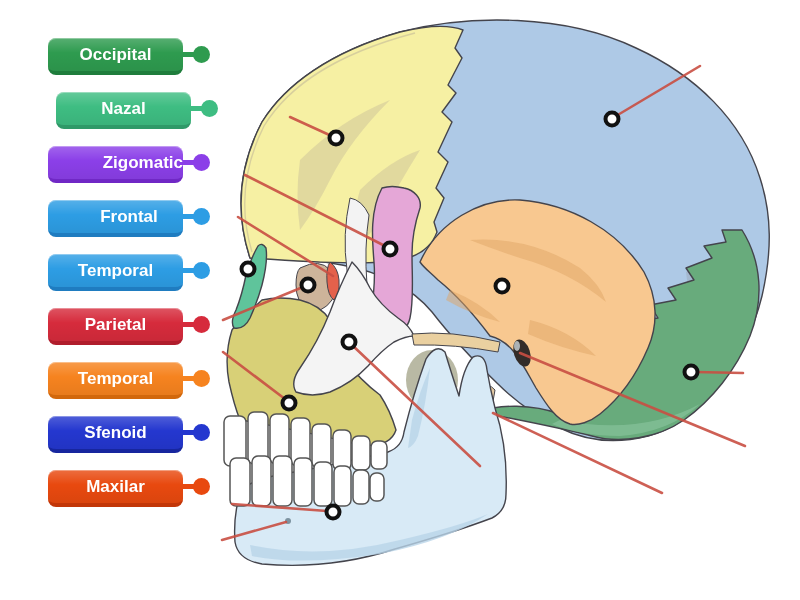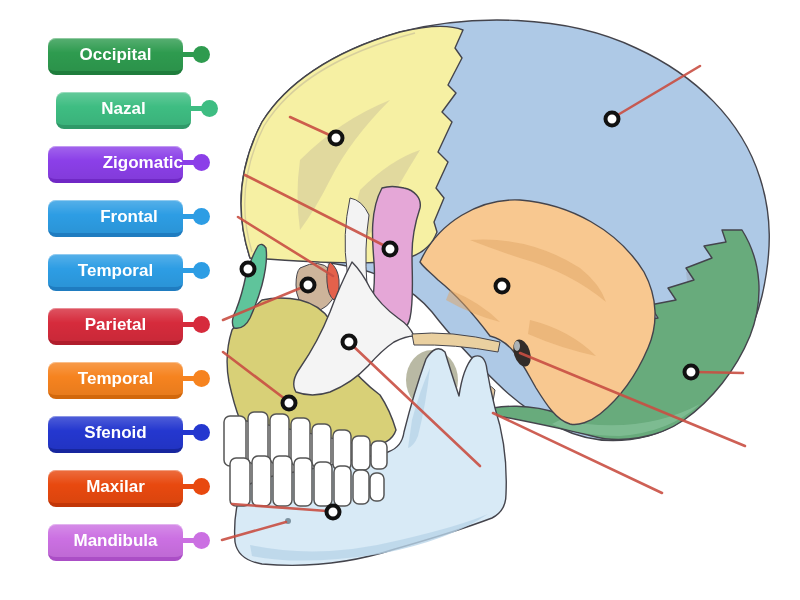--- a/index.html
+++ b/index.html
@@ -192,19 +192,14 @@
     <div class="pill" style="background-color: rgb(36, 55, 207); border-bottom-color: rgb(23, 38, 158);">
       <span>Sfenoid</span>
       <span class="stem" style="background-color: rgb(36, 55, 207);"></span>
       <span class="dot" style="background-color: rgb(36, 55, 207);"></span>
     </div>
     <div class="pill" style="background-color: rgb(232, 73, 15); border-bottom-color: rgb(194, 54, 8);">
       <span>Maxilar</span>
       <span class="stem" style="background-color: rgb(232, 73, 15);"></span>
       <span class="dot" style="background-color: rgb(232, 73, 15);"></span>
     </div>
-    <div class="pill" style="background-color: rgb(203, 112, 226); border-bottom-color: rgb(171, 78, 198);">
-      <span>Mandibula</span>
-      <span class="stem" style="background-color: rgb(203, 112, 226);"></span>
-      <span class="dot" style="background-color: rgb(203, 112, 226);"></span>
-    </div>
   </div>
 </div>
 
 </body></html>

